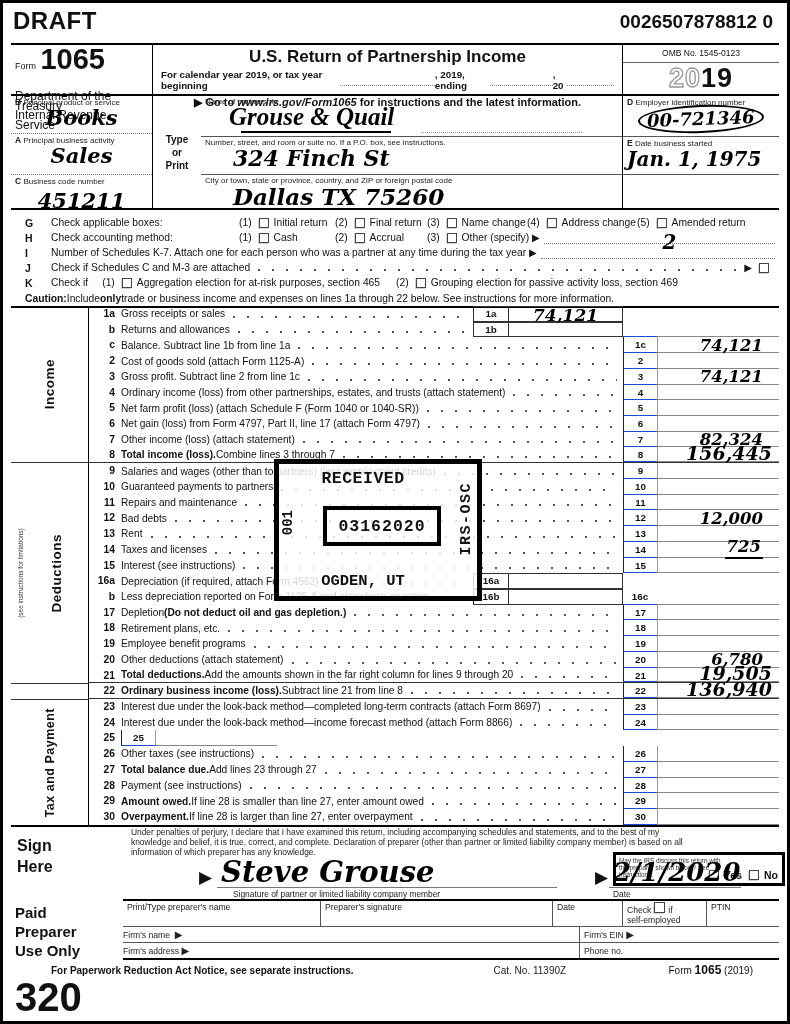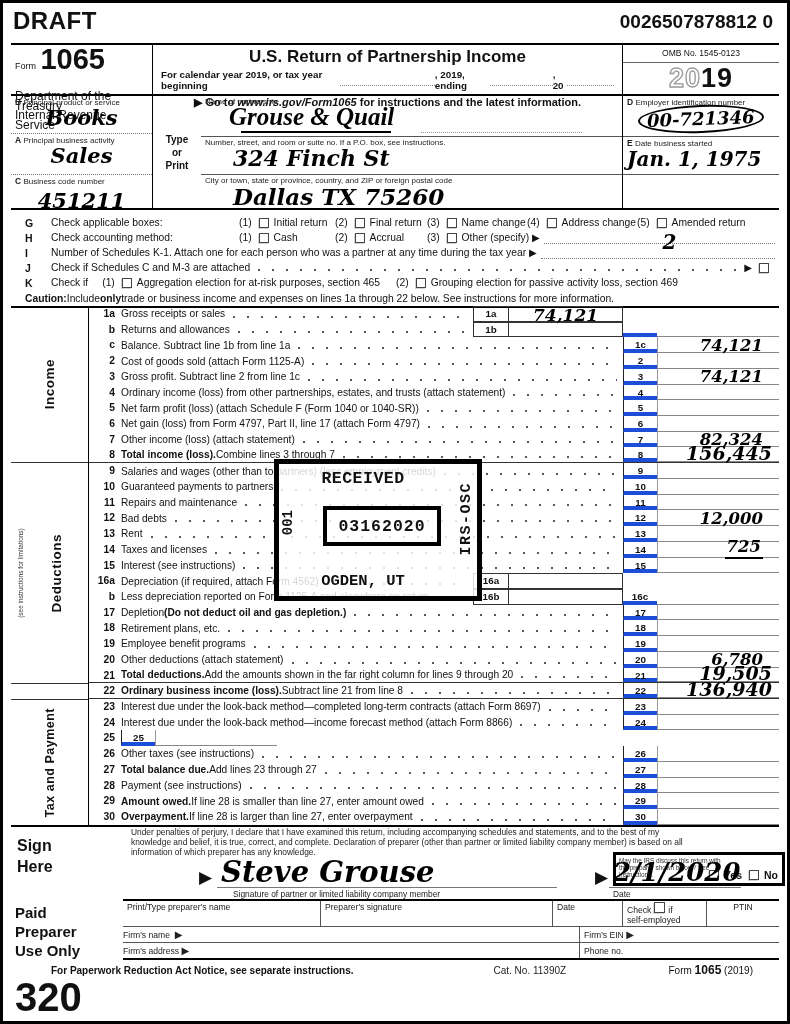--- a/index.html
+++ b/index.html
@@ -81,21 +81,21 @@
   #band-22{height:16px;border-bottom:1px solid #333;}
   #band-tax{height:125px;}
   #table-rows{flex:1;display:flex;flex-direction:column;}
   .trow{display:flex;height:15.72px;box-sizing:border-box;position:relative;}
   .trow.sec-line{border-bottom:1px solid #333;}
   .c-num{width:32px;text-align:right;padding-right:6px;font-weight:bold;font-size:10.3px;line-height:15.7px;box-sizing:border-box;}
   .c-desc{flex:1;display:flex;align-items:center;font-size:10.2px;overflow:hidden;white-space:nowrap;}
   .c-inum{width:36px;border:1px solid #333;font-weight:bold;font-size:9.8px;text-align:center;line-height:14px;box-sizing:border-box;}
   .c-ival{width:114px;border:1px solid #333;border-left:none;position:relative;box-sizing:border-box;}
   .ival{position:absolute;left:24px;bottom:-3px;font-size:17px;line-height:1;}
-  .c-rnum{width:34px;border-left:1.2px solid #222;border-bottom:4px solid #1d4ed8;font-weight:bold;font-size:9.8px;
+  .c-rnum{width:34px;border-left:1.2px solid #222;border-bottom:1px solid #1d4ed8;font-weight:bold;font-size:9.8px;
           text-align:center;line-height:15px;box-sizing:border-box;}
   .c-amt{width:122px;border-left:1px solid #999;border-bottom:1px solid #888;position:relative;box-sizing:border-box;}
   .noleft{border-left:none;}
   .nobot{border-bottom:none;}
   .amt{position:absolute;right:16px;bottom:-2px;font-size:16.5px;line-height:1;}
   .amt.big{font-size:19px;right:7px;}
   .amt.u{border-bottom:2px solid #000;padding:0 2px 1px;}
 
   
   #stamp{left:271px;top:456px;width:208px;height:142px;border:5px solid #000;background:rgba(255,255,255,.82);box-sizing:border-box;font-family:Liberation Mono, monospace;}
@@ -125,21 +125,21 @@
   
   #preplab{left:12px;top:900px;font-size:15px;font-weight:bold;line-height:19px;}
   #prep{left:120px;right:8px;top:896px;height:61px;border-top:2px solid #000;border-bottom:2.5px solid #000;
         box-sizing:border-box;display:flex;flex-direction:column;font-size:8.6px;color:#222;}
   #prep .prow1{height:26px;display:flex;border-bottom:1px solid #555;}
   #prep .prow{height:17px;display:flex;border-bottom:1px solid #555;align-items:center;}
   #prep .prow:last-child{border-bottom:none;gap:24px;}
   #prep .pc{border-right:1px solid #555;padding:1px 4px;box-sizing:border-box;}
   #prep .pc:last-child{border-right:none;}
   .pcname{width:198px;}.pcsig{width:232px;}.pcdate{width:70px;}.pcchk{width:84px;font-size:8.6px;line-height:10px;}
-  .pcptin{flex:1;text-align:center;}
+  .pcptin{flex:1;}
   .pfirm{flex:1;display:flex;align-items:center;}
   .pright{width:200px;border-left:1px solid #555;align-self:stretch;display:flex;align-items:center;padding:0 4px;box-sizing:border-box;}
   .minicb{display:inline-block;width:9px;height:9px;border:1px solid #444;margin:0 3px;box-shadow:-1px 1px 0 rgba(0,0,0,.15);}
 
   
   #foot{left:8px;right:8px;top:960px;display:flex;font-size:10px;align-items:baseline;}
   #foot .fp{font-weight:bold;margin-left:40px;}
   #foot .cat{margin-left:140px;color:#222;}
   #foot .fid{margin-left:auto;margin-right:26px;}
   #foot .fid .n{font-weight:bold;font-size:12px;}
@@ -275,21 +275,21 @@
       <span class="opt ow2">
           <span>(2)</span>
           <span class="cb"></span>
           <span>Accrual</span>
         </span>
       <span class="opt"><span>(3)</span><span class="cb"></span><span>Other (specify)</span>&nbsp;<span class="arrow">▶</span></span>
       <span class="dotline"></span>
     </div>
     <div class="gkrow">
       <span class="gkl">I</span>
-      <span>Number of Schedules K-1. Attach one for each person who was a partner at any time during the tax year</span>&nbsp;<span class="arrow">▶</span>
+      <span>Number of Schedules K-7. Attach one for each person who was a partner at any time during the tax year</span>&nbsp;<span class="arrow">▶</span>
       <span class="dotline">
           <span class="hw" id="iw">2</span>
         </span>
     </div>
     <div class="gkrow">
       <span class="gkl">J</span>
       <span>Check if Schedules C and M-3 are attached</span>
       <span class="leader"></span>
       <span class="arrow">▶</span>
       <span class="cb" style="margin-right:10px;"></span>

